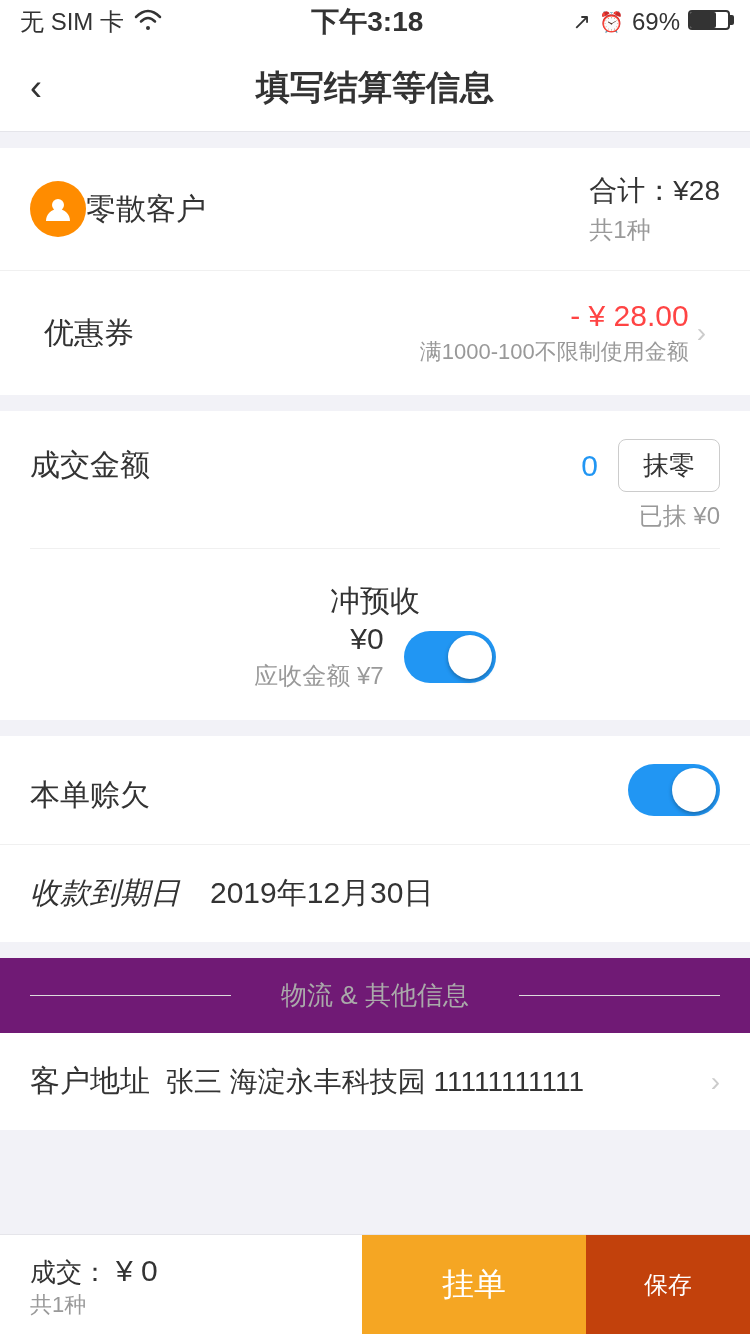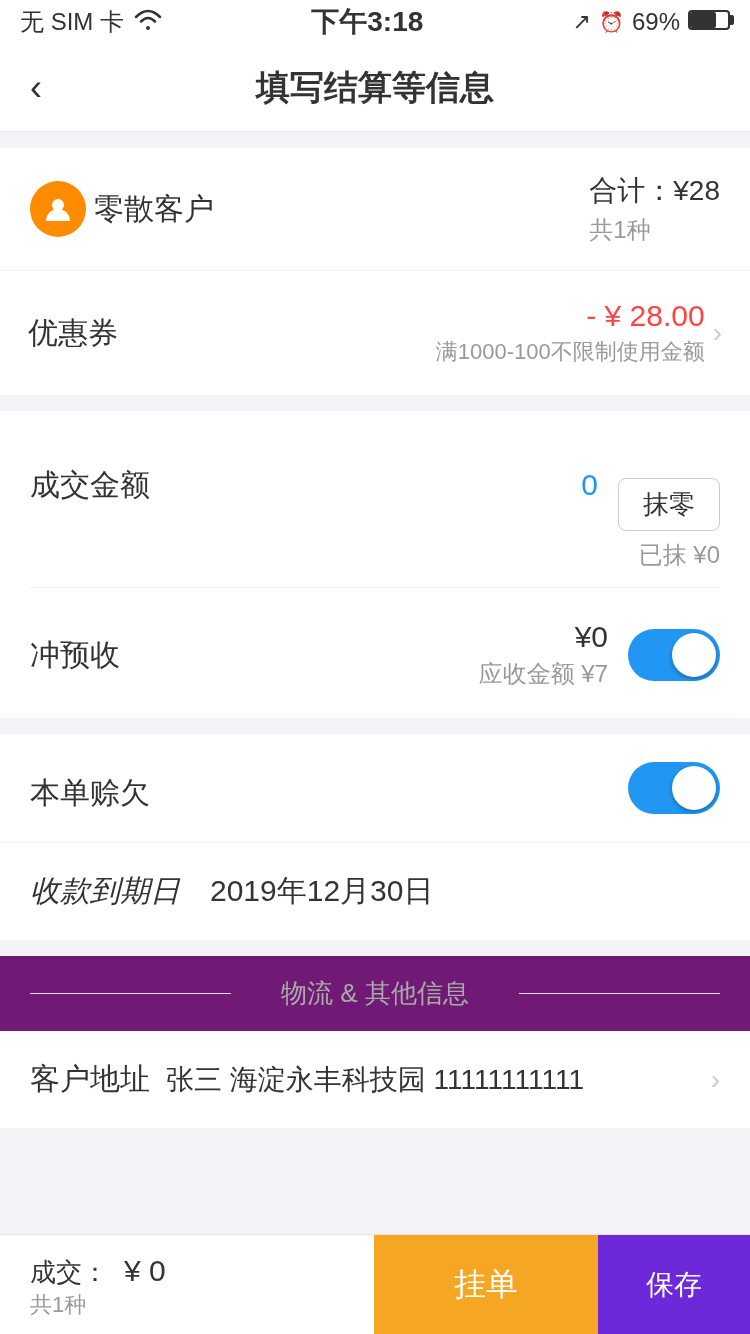--- a/index.html
+++ b/index.html
@@ -73,21 +73,21 @@
     .customer-row {
       background: #fff;
       padding: 24px 30px;
       display: flex;
       align-items: center;
       justify-content: space-between;
     }
     .customer-left {
       display: flex;
       align-items: center;
-      gap: 8px;
+      gap: 0;
     }
     .customer-avatar {
       width: 56px; height: 56px;
       background: #ff8c00;
       border-radius: 50%;
       display: flex;
       align-items: center;
       justify-content: center;
       font-size: 28px;
       color: #fff;
@@ -104,21 +104,21 @@
     }
     .customer-count {
       font-size: 24px;
       color: #999;
       margin-top: 4px;
     }
 
     
     .coupon-row {
       background: #fff;
-      padding: 28px 28px;
+      padding: 28px 44px;
       display: flex;
       align-items: center;
       justify-content: space-between;
       border-top: 1px solid #f0f0f0;
     }
     .coupon-label {
       font-size: 30px;
       color: #333;
     }
     .coupon-right {
@@ -167,41 +167,41 @@
       color: #2196f3;
     }
     .round-btn {
       border: 1px solid #ccc;
       border-radius: 8px;
       padding: 8px 24px;
       font-size: 26px;
       color: #333;
       background: #fff;
       cursor: pointer;
-      margin-top: 39px;
     }
     .deal-sub {
       font-size: 24px;
       color: #999;
       margin-top: 8px;
       text-align: right;
     }
 
     .divider-line {
       height: 1px;
       background: #f0f0f0;
       margin: 16px 0;
     }
 
     
     .prepay-row {
       display: flex;
       align-items: center;
-      justify-content: space-between;
+      justify-content: flex-start;
       padding: 16px 0 0 0;
+      flex-direction: column;
     }
     .prepay-label { font-size: 30px; color: #333; }
     .prepay-right {
       display: flex;
       align-items: center;
       gap: 20px;
     }
     .prepay-values {
       text-align: right;
     }
@@ -306,26 +306,26 @@
       width: 224px;
       background: #f5a623;
       display: flex;
       align-items: center;
       justify-content: center;
       font-size: 32px;
       color: #fff;
       cursor: pointer;
     }
     .bottom-btn-save {
-      width: 152px;
-      background: #6d28d9;
+      width: 164px;
+      background: #c2410c;
       display: flex;
       align-items: center;
       justify-content: center;
-      font-size: 28px;
+      font-size: 24px;
       color: #fff;
       cursor: pointer;
     }
 
     .content-area {
       padding-bottom: 100px;
     }
   </style>
 </head>
 <body>
@@ -444,21 +444,21 @@
       <span class="address-label">客户地址</span>
       <span class="address-value">张三 海淀永丰科技园 11111111111</span>
       <span class="address-chevron">›</span>
     </div>
   </div>
 
 </div>
 
 <div class="bottom-bar">
   <div class="bottom-info">
-    <div style="display:flex;align-items:baseline;gap:16px;">
+    <div style="display:flex;align-items:baseline;gap:8px;">
       <span class="bottom-deal-label">成交：</span>
       <span class="bottom-deal-value">¥ 0</span>
     </div>
     <div class="bottom-count">共1种</div>
   </div>
   <div class="bottom-btn-hold">
     <span>挂单</span>
   </div>
   <div class="bottom-btn-save">
     <span>保存</span>

